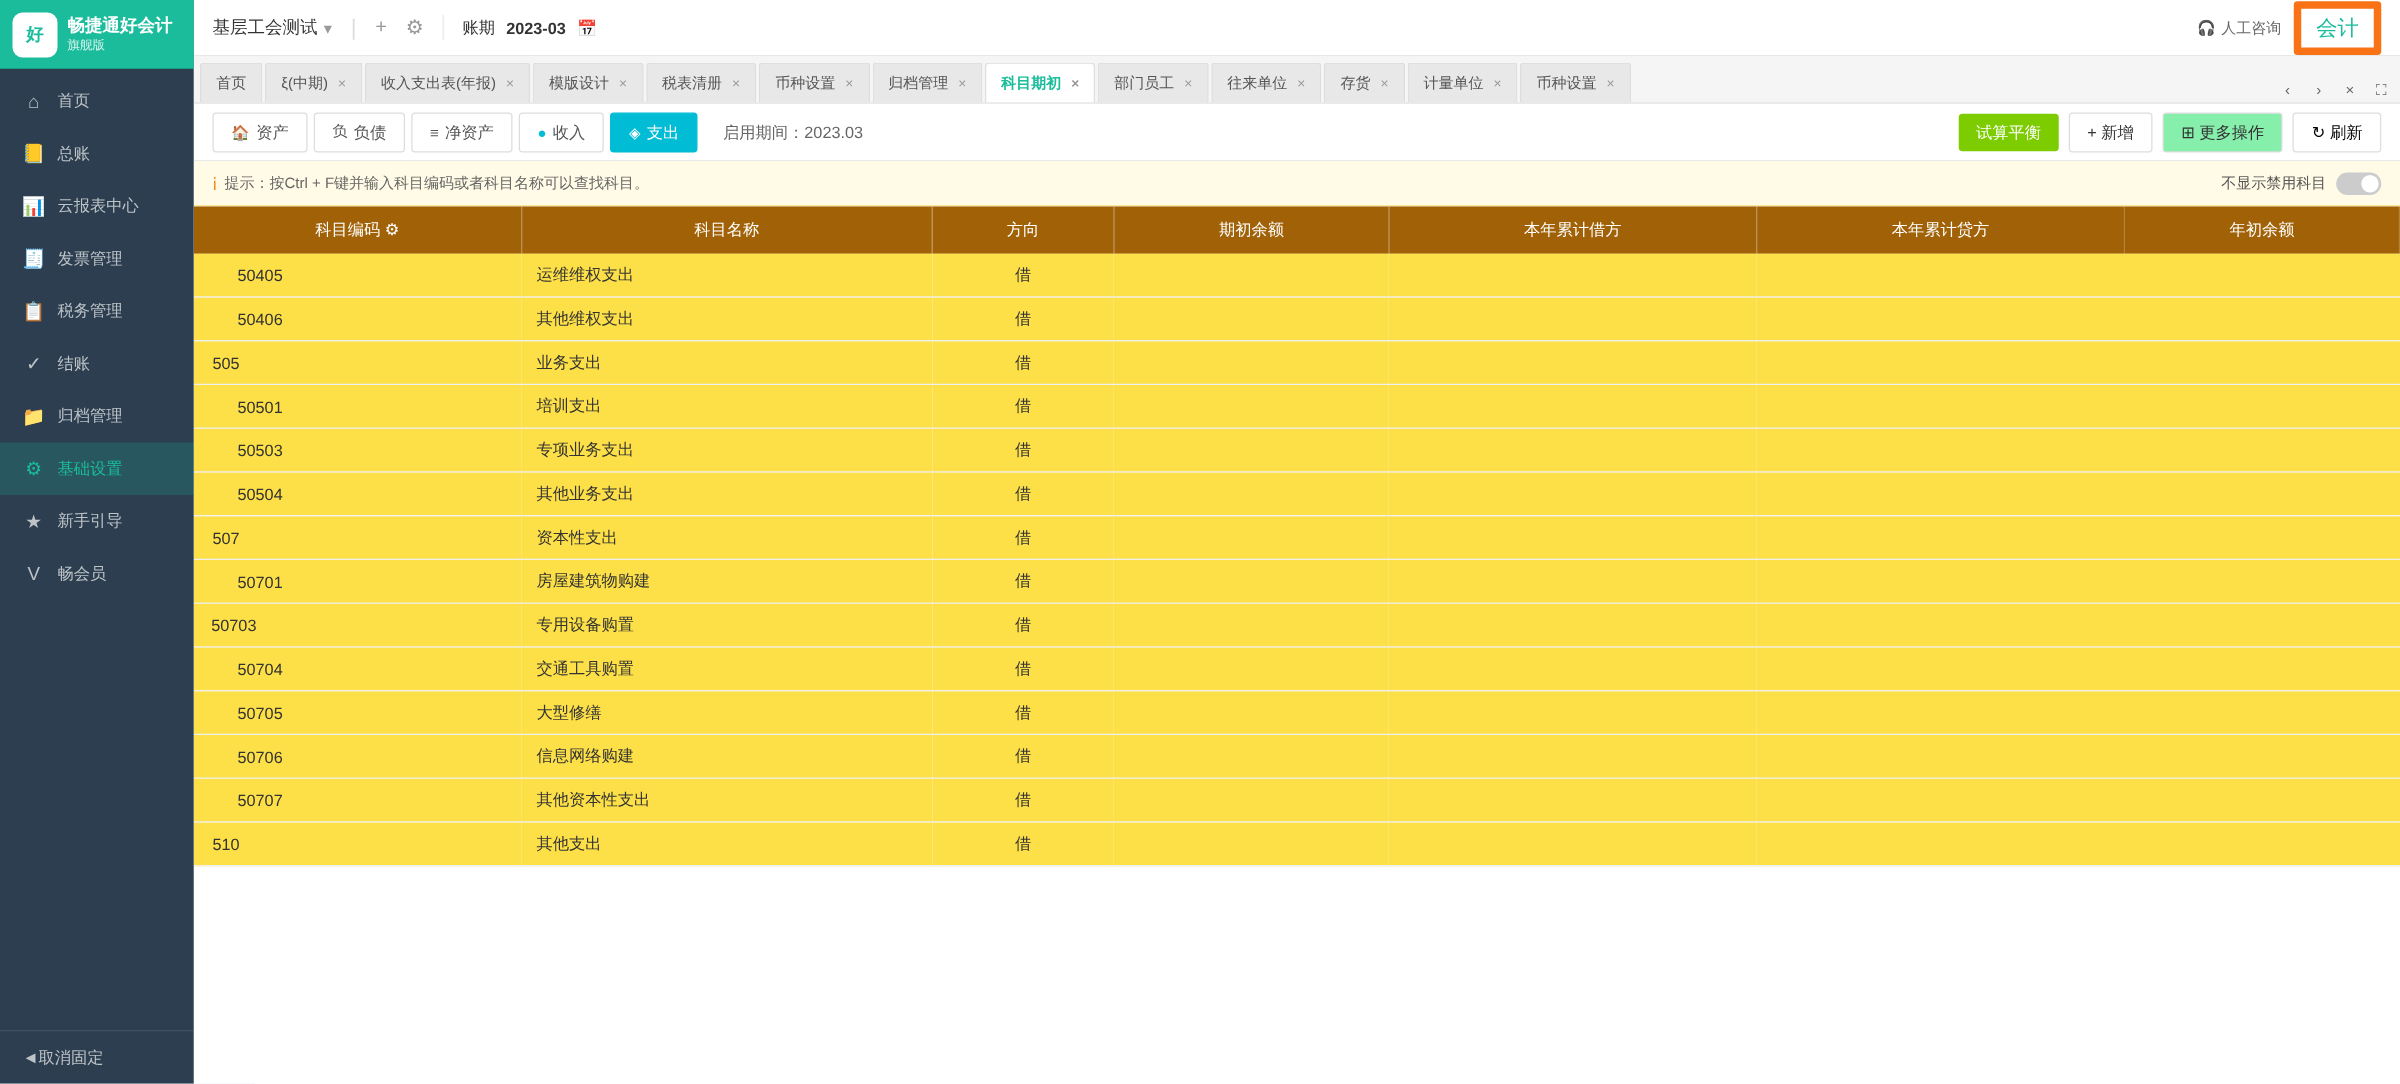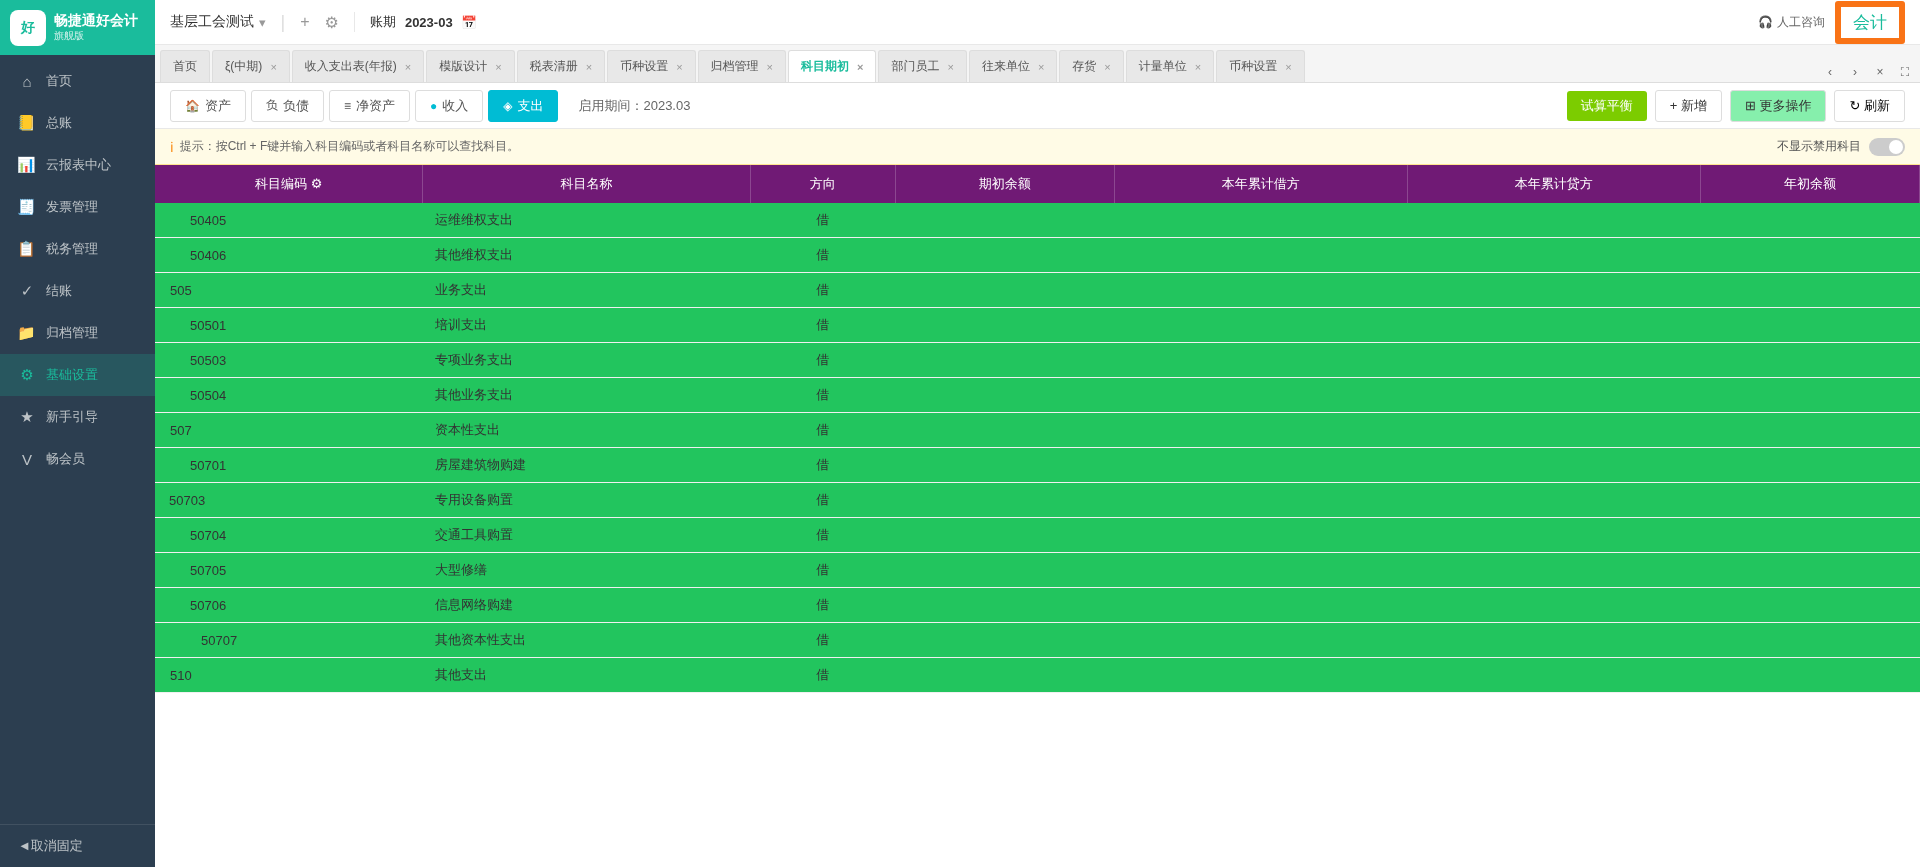--- a/index.html
+++ b/index.html
@@ -50,24 +50,24 @@
     
     .notice { padding: 8px 15px; background: #fffbe6; border-bottom: 1px solid #ffe58f; display: flex; align-items: center; justify-content: space-between; font-size: 12px; color: #666; }
     .notice-left { display: flex; align-items: center; gap: 6px; }
     .notice-icon { color: #fa8c16; font-size: 14px; }
     .notice-right { display: flex; align-items: center; gap: 8px; font-size: 12px; color: #555; }
 
     
     .table-wrapper { flex: 1; overflow: hidden; position: relative; background: white; }
     .table-scroll { overflow-y: auto; height: 100%; }
     .data-table { width: 100%; border-collapse: collapse; }
-    .data-table thead tr { background: #701a75; }
+    .data-table thead tr { background: #a16207; }
     .data-table thead th { padding: 10px 12px; color: white; font-size: 13px; font-weight: normal; text-align: center; border-right: 1px solid rgba(255,255,255,0.2); white-space: nowrap; }
     .data-table thead th:first-child { border-left: none; }
-    .data-table tbody tr { background: #22c55e; }
+    .data-table tbody tr { background: #fde047; }
     .data-table tbody td { padding: 8px 12px; border-bottom: 1px solid #f0f0f0; font-size: 13px; color: #333; text-align: center; }
   </style>
 </head>
 <body>
 
 <div class="sidebar">
   <div class="sidebar-logo">
     <div class="sidebar-logo-icon">
       <span>好</span>
     </div>
@@ -370,21 +370,21 @@
             <tr>
       <td style="text-align:left;padding-left:35px;">50706</td>
       <td style="text-align:left;">信息网络购建</td>
       <td>借</td>
       <td></td>
       <td></td>
       <td></td>
       <td></td>
     </tr>
             <tr>
-      <td style="text-align:left;padding-left:46px;">50707</td>
+      <td style="text-align:left;padding-left:35px;">50707</td>
       <td style="text-align:left;">其他资本性支出</td>
       <td>借</td>
       <td></td>
       <td></td>
       <td></td>
       <td></td>
     </tr>
             <tr>
       <td style="text-align:left;padding-left:15px;">510</td>
       <td style="text-align:left;">其他支出</td>

